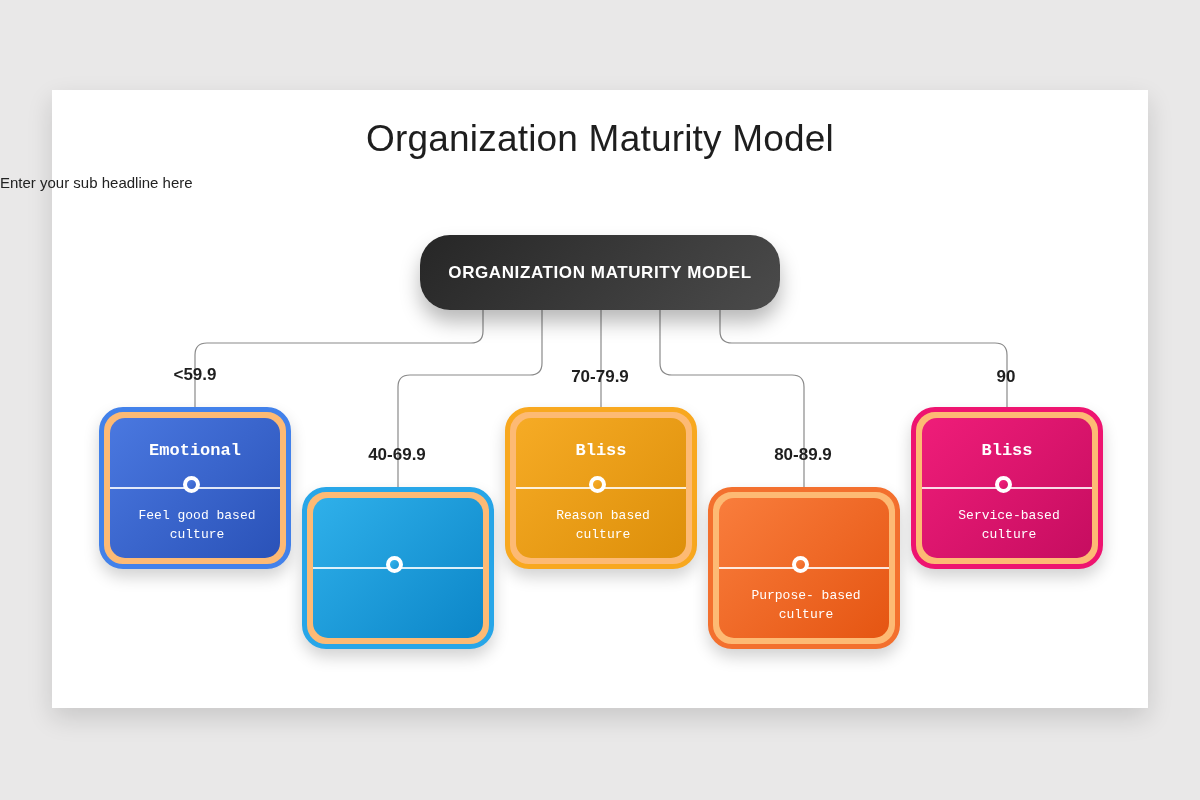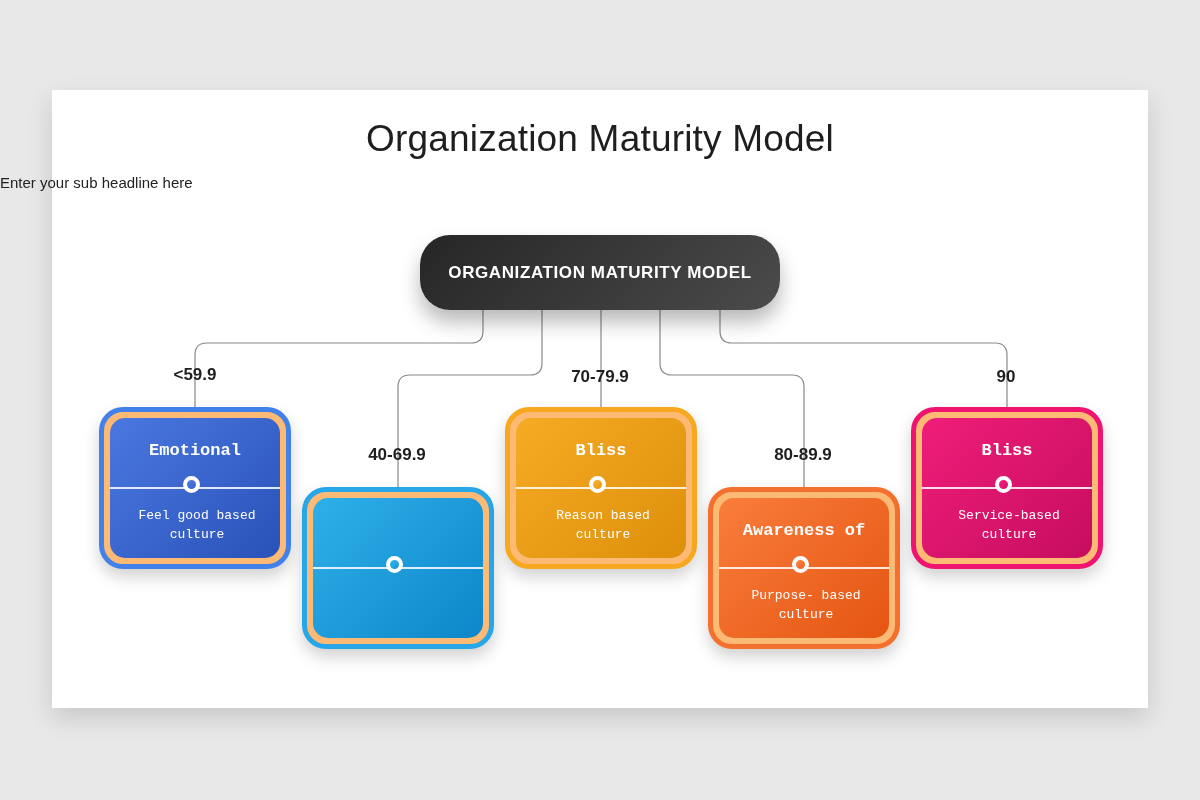--- a/index.html
+++ b/index.html
@@ -142,21 +142,20 @@
   <div class="node-inner">
     <div class="node-title">Bliss</div>
     <div class="node-divider"></div>
     <div class="node-subtitle">Reason based culture</div>
     <div class="node-ring"></div>
   </div>
 </div>
 
 <div class="node" data-node-index="3" style="--border: #f3702e; --c1: #f97d3c; --c2: #e55512;">
   <div class="node-inner">
-    <div class="node-title">Awareness of</div>
     <div class="node-divider"></div>
     <div class="node-subtitle">Purpose- based culture</div>
     <div class="node-ring"></div>
   </div>
 </div>
 
 <div class="node" data-node-index="4" style="--border: #ee1470; --c1: #ef1d79; --c2: #c60d60;">
   <div class="node-inner">
     <div class="node-title">Bliss</div>
     <div class="node-divider"></div>

